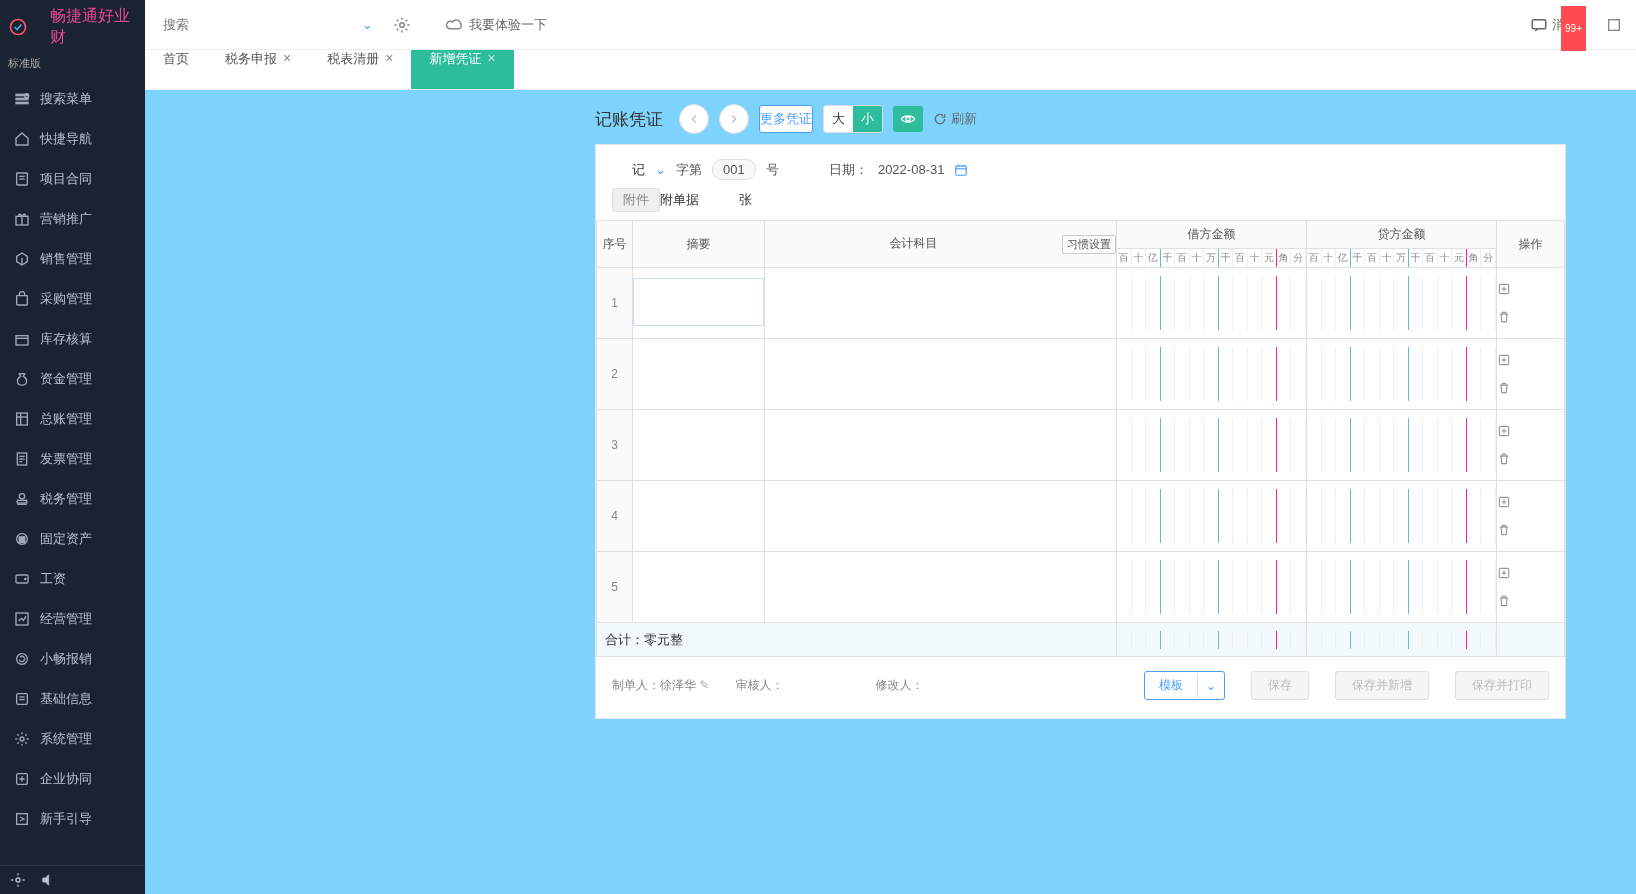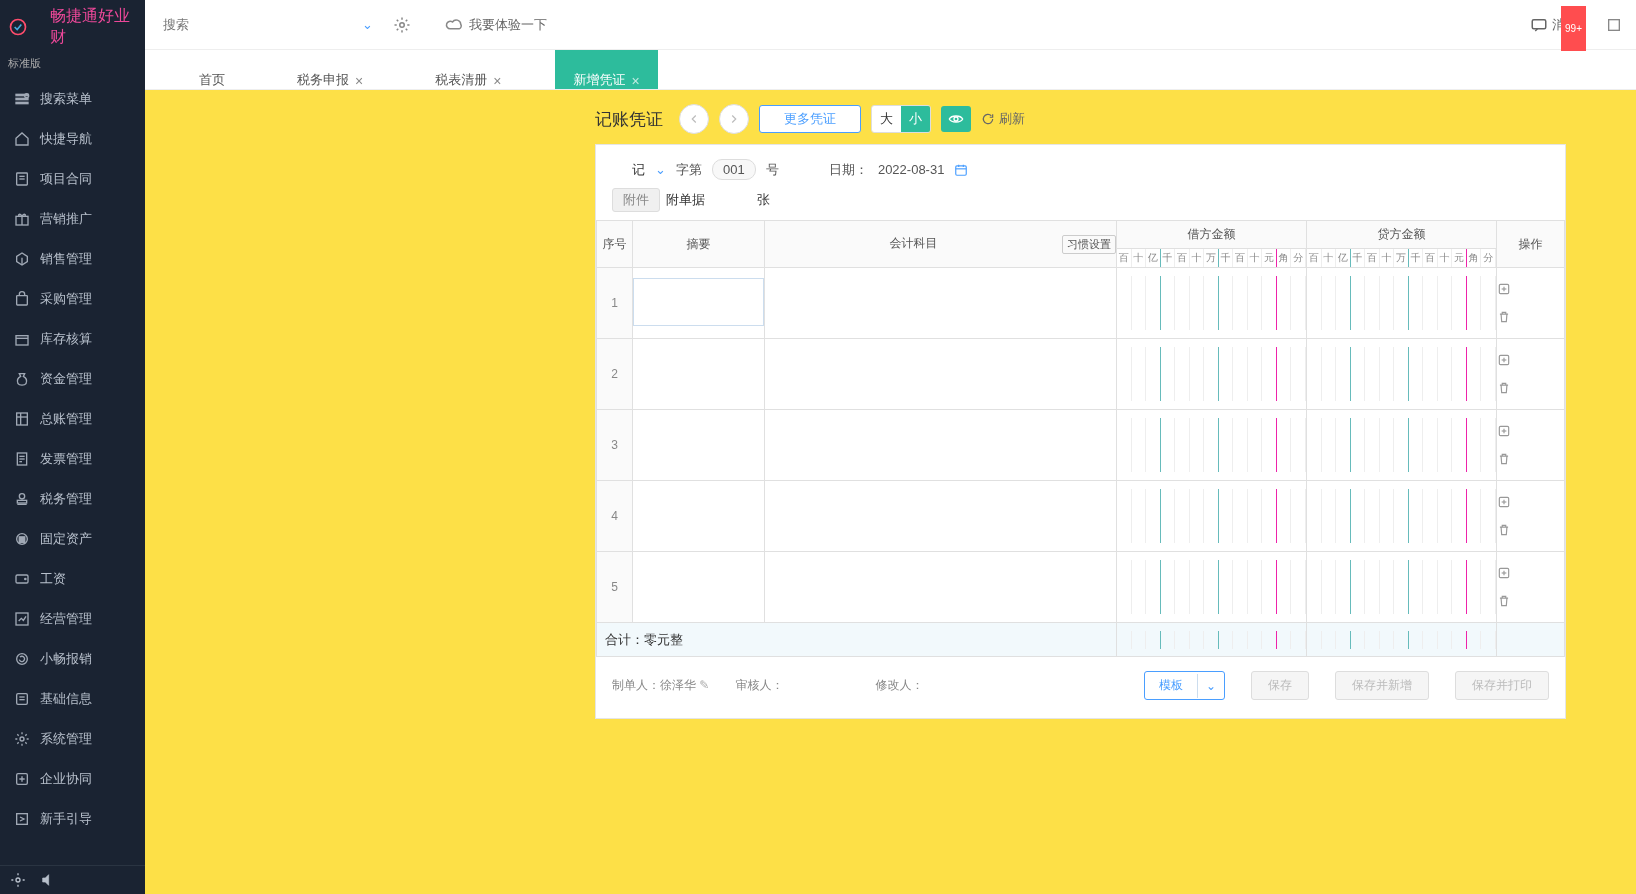--- a/index.html
+++ b/index.html
@@ -18,40 +18,40 @@
 .topbar { height: 50px; display: flex; align-items: center; padding: 0 14px; border-bottom: 1px solid #eee; gap: 14px; }
 .search-box { position: relative; width: 220px; }
 .search-input { width: 100%; border: none; border-bottom: 1px solid transparent; padding: 6px 24px 6px 4px; font-size: 13px; outline: none; color: #999; }
 .caret-down { position: absolute; right: 6px; top: 6px; color: #4a9eff; }
 .gear-btn { color: #888; cursor: pointer; }
 .tryit { display: flex; align-items: center; gap: 6px; color: #666; cursor: pointer; margin-left: 20px; }
 .tb-spacer { flex: 1; }
 .msg-btn { display: flex; align-items: center; gap: 4px; color: #666; cursor: pointer; position: relative; }
 .badge { position: absolute; top: -10px; right: -8px; background: #ff4d4f; color: #fff; font-size: 10px; padding: 17px 4px; border-radius: 0; }
 .tabbar { height: 40px; display: flex; align-items: stretch; border-bottom: 1px solid #eee; }
-.tab { display: flex; align-items: flex-end; gap: 6px; padding: 0 18px; cursor: pointer; color: #555; margin-left: 36px; }
+.tab { display: flex; align-items: flex-start; gap: 6px; padding: 0 18px; cursor: pointer; color: #555; }
 .tab.active { background: #2dbc9c; color: #fff; }
 .tab .close { font-size: 14px; color: inherit; opacity: .7; }
-.work { flex: 1; background: #fde047; overflow: auto; }
+.work { flex: 1; background: #7dd3fc; overflow: auto; }
 .action-row { display: flex; align-items: center; gap: 10px; padding: 14px 0 10px 450px; }
 .page-title { font-size: 17px; margin-right: 6px; }
 .circ-btn { width: 30px; height: 30px; border: 1px solid #ddd; border-radius: 50%; background: #fff; display: flex; align-items: center; justify-content: center; color: #bbb; cursor: pointer; }
-.more-btn { border: 1px solid #4a9eff; color: #4a9eff; background: #fff; padding: 4px 24px; border-radius: 3px; cursor: pointer; font-size: 13px; }
+.more-btn { border: 1px solid #4a9eff; color: #4a9eff; background: #fff; padding: 4px 0; border-radius: 3px; cursor: pointer; font-size: 13px; }
 .size-group { display: flex; border: 1px solid #ddd; border-radius: 3px; overflow: hidden; }
 .size-btn { padding: 4px 8px; background: #fff; cursor: pointer; font-size: 13px; }
 .size-btn.active { background: #2dbc9c; color: #fff; }
 .eye-btn { width: 30px; height: 26px; background: #2dbc9c; color: #fff; border-radius: 3px; display: flex; align-items: center; justify-content: center; cursor: pointer; }
 .refresh-btn { display: flex; align-items: center; gap: 4px; color: #666; cursor: pointer; }
 .card { margin: 0 70px 20px 450px; background: #fff; border: 1px solid #e5e5e5; padding: 0 0 18px; }
 .voucher-hdr { display: flex; align-items: center; gap: 10px; padding: 14px 16px 8px; font-size: 13px; color: #555; }
 .vh-sel { color: #333; }
 .vh-caret { color: #4a9eff; }
 .vh-input { border: 1px solid #ddd; background: #f8f8f8; padding: 2px 6px; width: 44px; text-align: center; border-radius: 10px; }
 .date-icon { color: #4a9eff; }
-.attach-row { display: flex; align-items: center; gap: 6px; padding: 0 16px 8px; font-size: 13px; }
+.attach-row { display: flex; align-items: center; gap: 0; padding: 0 16px 8px; font-size: 13px; }
 .attach-btn { background: #f0f0f0; border: 1px solid #ddd; border-radius: 3px; padding: 2px 10px; color: #888; cursor: pointer; }
 .vgrid { width: 100%; border-collapse: collapse; table-layout: fixed; }
 .vgrid th, .vgrid td { border: 1px solid #e0e0e0; font-size: 12px; font-weight: normal; }
 .vgrid thead th { background: #fafafa; color: #555; height: 28px; }
 .col-idx { width: 36px; }
 .col-sum { width: 132px; }
 .col-sub { width: auto; }
 .col-amt { width: 190px; }
 .col-op { width: 68px; }
 .habit { float: right; margin-right: 0; border: 1px solid #ccc; font-size: 11px; padding: 1px 4px; border-radius: 2px; cursor: pointer; }

